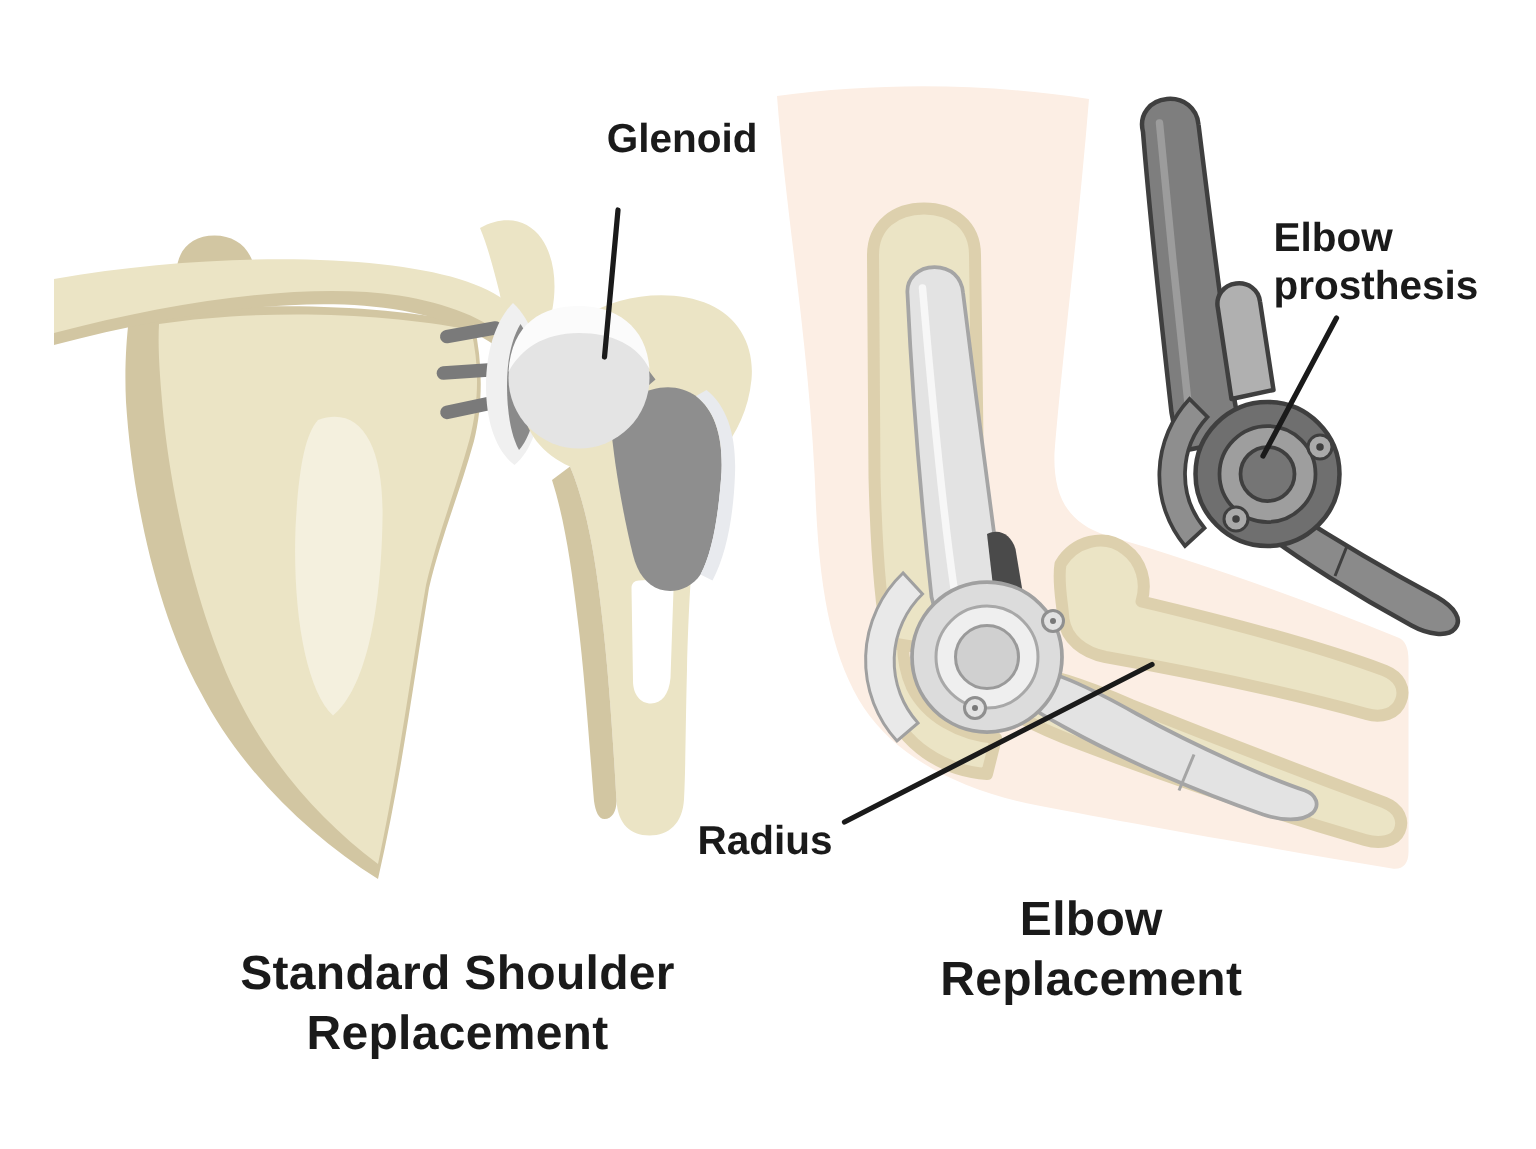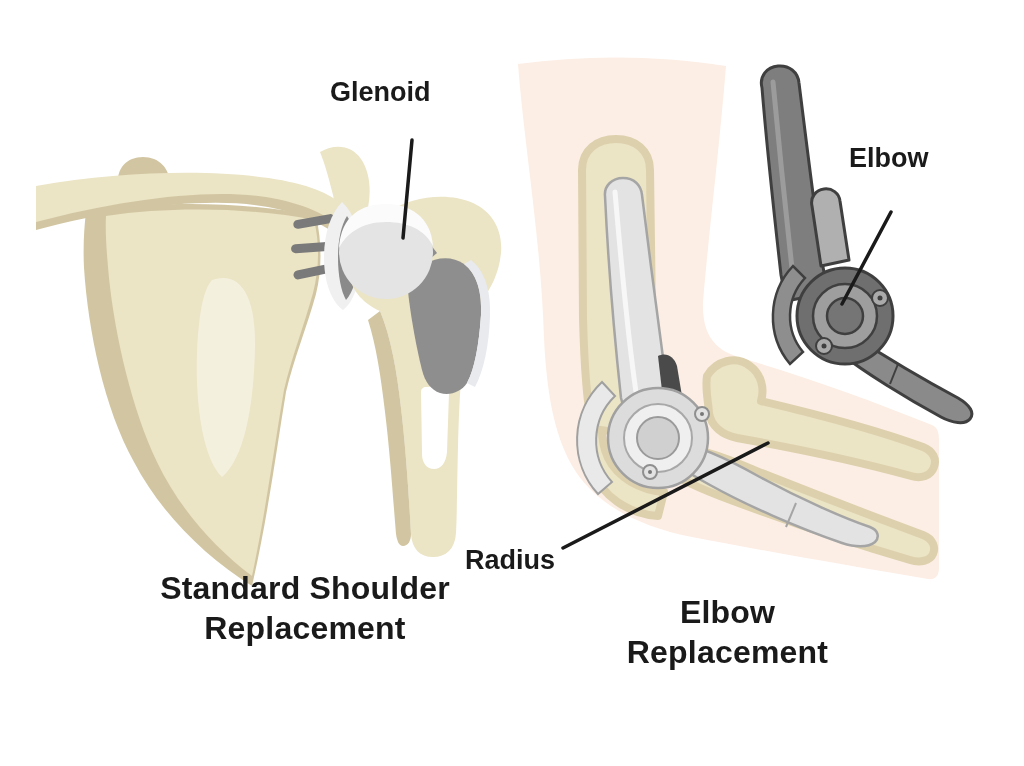--- a/index.html
+++ b/index.html
@@ -15,24 +15,24 @@
   .f-sphere{fill:var(--sphere);}
   .f-mid{fill:var(--metal-mid);}
   .f-stripe{fill:var(--implant-stripe);}
   .metal-light{fill:var(--metal-light);stroke:var(--metal-light-outline);stroke-width:2.5;stroke-linejoin:round;}
   .metal-dark{fill:var(--metal-dark);stroke:var(--metal-dark-outline);stroke-width:3;stroke-linejoin:round;}
   .leader{stroke:var(--leader-line);stroke-width:3.5;stroke-linecap:round;}
   
   .label{position:absolute;font-weight:700;color:var(--label-text,#1a1a1a);}
   .annot{font-size:27px;line-height:32px;}
   .caption{font-size:32px;line-height:40px;text-align:center;letter-spacing:.2px;}
-  .lbl-glenoid{left:330px;top:76px;width:175px;text-align:left;}
+  .lbl-glenoid{left:330px;top:76px;width:175px;text-align:right;}
   .lbl-radius{left:465px;top:544px;}
   .lbl-elbow-pros{left:849px;top:142px;text-align:left;}
-  .cap-shoulder{left:110px;top:568px;width:390px;}
+  .cap-shoulder{left:110px;top:628px;width:390px;}
   .cap-elbow{left:590px;top:592px;width:275px;}
   .line{display:block;}
 </style>
 </head>
 <body>
 
 <div class="canvas">
 
   <svg class="art" width="1024" height="766" viewBox="0 0 1024 766">
 
@@ -148,20 +148,21 @@
   <div class="label annot lbl-glenoid">
     <span class="line">Glenoid</span>
   </div>
 
   <div class="label annot lbl-radius">
     <span class="line">Radius</span>
   </div>
 
   <div class="label annot lbl-elbow-pros">
     <span class="line">Elbow</span>
+    <span class="line">prosthesis</span>
   </div>
 
   <div class="label caption cap-shoulder">
     <span class="line">Standard Shoulder</span>
     <span class="line">Replacement</span>
   </div>
 
   <div class="label caption cap-elbow">
     <span class="line">Elbow</span>
     <span class="line">Replacement</span>

